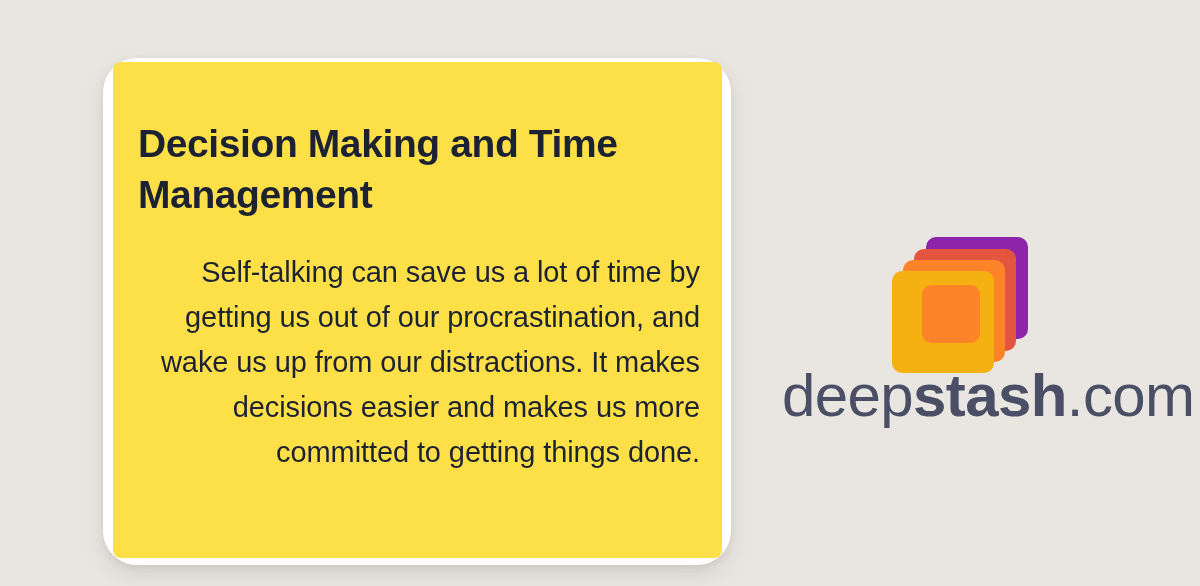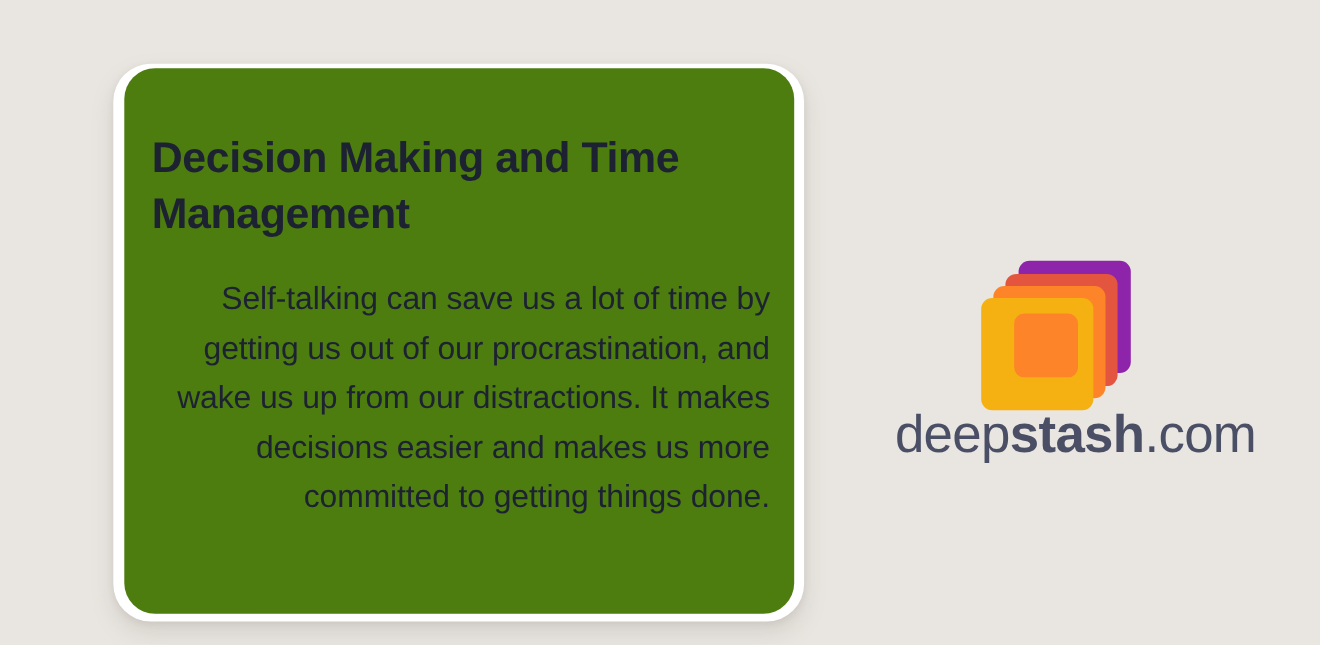--- a/index.html
+++ b/index.html
@@ -35,22 +35,22 @@
     box-sizing: border-box;
     padding: 4px 9px 7px 10px;
     box-shadow: 0 10px 20px rgba(120, 110, 100, 0.18),
                 0 2px 6px rgba(120, 110, 100, 0.10);
   }
 
   .card-body {
     position: relative;
     width: 100%;
     height: 100%;
-    background: #4d7c0f;
-    border-radius: 28px;
+    background: #fde047;
+    border-radius: 8px;
     box-sizing: border-box;
     padding: 56px 22px 0 25px;
     overflow: hidden;
   }
 
   .card-title {
     margin: 0;
     font-size: 39px;
     font-weight: 700;
     line-height: 51px;
@@ -91,22 +91,22 @@
     width: 160px;
     height: 160px;
     overflow: visible;
   }
 
   .wordmark {
     position: absolute;
     left: 0;
     top: 174px;
     width: 360px;
-    text-align: right;
-    font-size: 48px;
+    text-align: left;
+    font-size: 60px;
     line-height: 52px;
     letter-spacing: -0.6px;
     color: #4a4f66;
     white-space: nowrap;
   }
   .wm-light  { font-weight: 400; }
   .wm-bold   { font-weight: 700; }
   .wm-dot    { font-weight: 400; }
   .wm-tld    { font-weight: 400; }
 </style>

